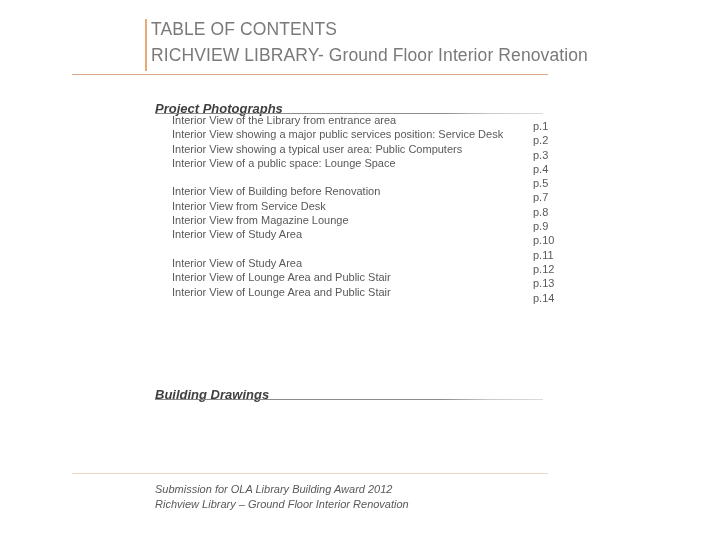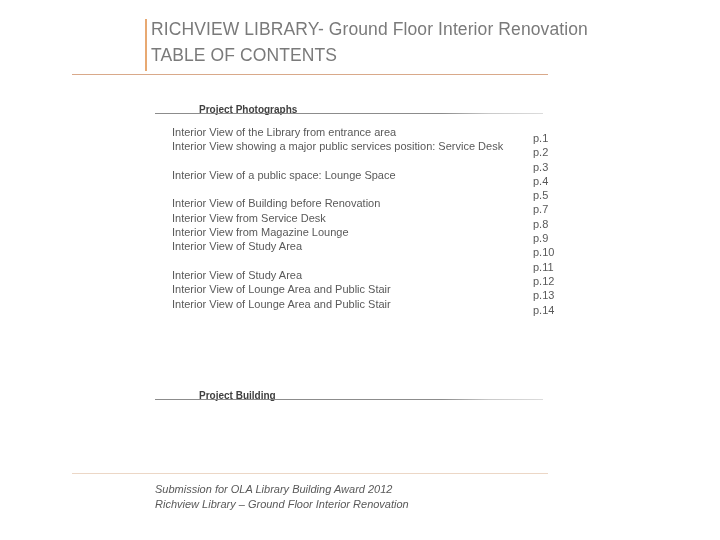--- a/index.html
+++ b/index.html
@@ -56,46 +56,46 @@
   }
 
   
   .section-header {
     position: absolute;
     left: 155px;
   }
   .section-header-label {
     display: inline-block;
     color: #404040;
-    font-size: 10px;
+    font-size: 13px;
     font-weight: bold;
+    font-style: italic;
     line-height: 14px;
     white-space: nowrap;
-    margin-left: 44px;
   }
   .section-header-rule {
     position: absolute;
     left: 155px;
     height: 1px;
     background: linear-gradient(to right, #8c8c8c 0%, #8c8c8c 74%, #c9c9c9 86%, #dcdcdc 100%);
     width: 388px;
   }
 
   #section-photographs { top: 99px; }
   #rule-photographs    { top: 113px; }
   #section-drawings    { top: 385px; }
   #rule-drawings       { top: 399px; }
 
   
   .toc-list {
     position: absolute;
     left: 172px;
     width: 420px;
   }
-  #list-photographs { top: 125px; }
+  #list-photographs { top: 113px; }
   #list-drawings    { top: 413px; }
 
   .toc-row {
     position: relative;
     height: 14.3px;
     font-size: 11px;
     line-height: 14.3px;
     color: #595959;
     white-space: nowrap;
   }
@@ -139,40 +139,41 @@
     font-style: italic;
   }
 </style>
 </head>
 <body>
 
 <div class="slide">
 
   <div class="title-block">
     <div class="title-accent-bar"></div>
+    <div class="title-line">TABLE OF CONTENTS</div>
     <div class="title-line">RICHVIEW LIBRARY- Ground Floor Interior Renovation</div>
-    <div class="title-line">TABLE OF CONTENTS</div>
   </div>
   <div class="title-rule"></div>
 
   <div class="section-header" id="section-photographs">
     <span class="section-header-label">Project Photographs</span>
   </div>
   <div class="section-header-rule" id="rule-photographs"></div>
 
   <div class="toc-list" id="list-photographs">
     <div class="toc-row">
       <span class="toc-title">Interior View of the Library from entrance area</span>
       <span class="toc-page">p.1</span>
     </div>
     <div class="toc-row">
       <span class="toc-title">Interior View showing a major public services position: Service Desk</span>
       <span class="toc-page">p.2</span>
     </div>
     <div class="toc-row">
+      <span class="toc-title">Interior View showing a typical user area:  Public Computers</span>
       <span class="toc-page">p.3</span>
     </div>
     <div class="toc-row">
       <span class="toc-title">Interior View of a public space: Lounge Space</span>
       <span class="toc-page">p.4</span>
     </div>
     <div class="toc-row">
       <span class="toc-page">p.5</span>
     </div>
     <div class="toc-row">
@@ -202,21 +203,21 @@
       <span class="toc-title">Interior View of Lounge Area and Public Stair</span>
       <span class="toc-page">p.13</span>
     </div>
     <div class="toc-row">
       <span class="toc-title">Interior View of Lounge Area and Public Stair</span>
       <span class="toc-page">p.14</span>
     </div>
   </div>
 
   <div class="section-header" id="section-drawings">
-    <span class="section-header-label">Project Building</span>
+    <span class="section-header-label">Building Drawings</span>
   </div>
   <div class="section-header-rule" id="rule-drawings"></div>
 
 
   <div class="footer-rule"></div>
   <div class="footer-block">
     <div class="footer-line">Submission for OLA Library Building Award 2012</div>
     <div class="footer-line">Richview Library – Ground Floor Interior Renovation</div>
   </div>
 

